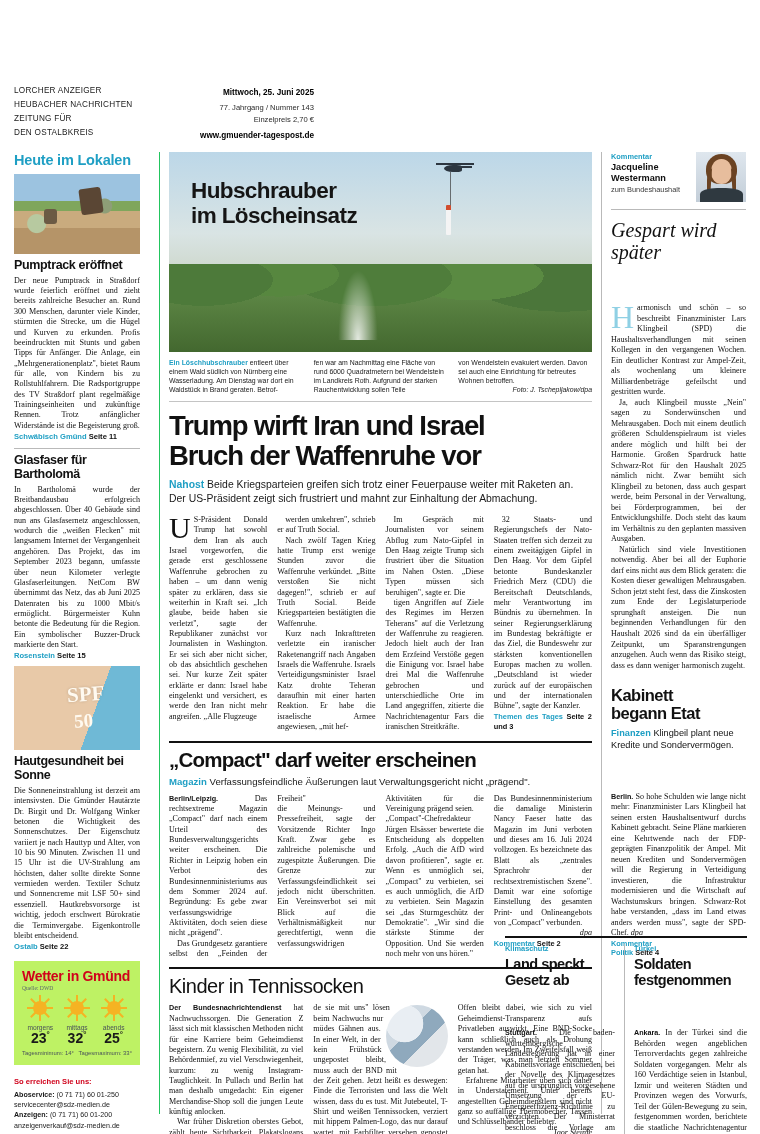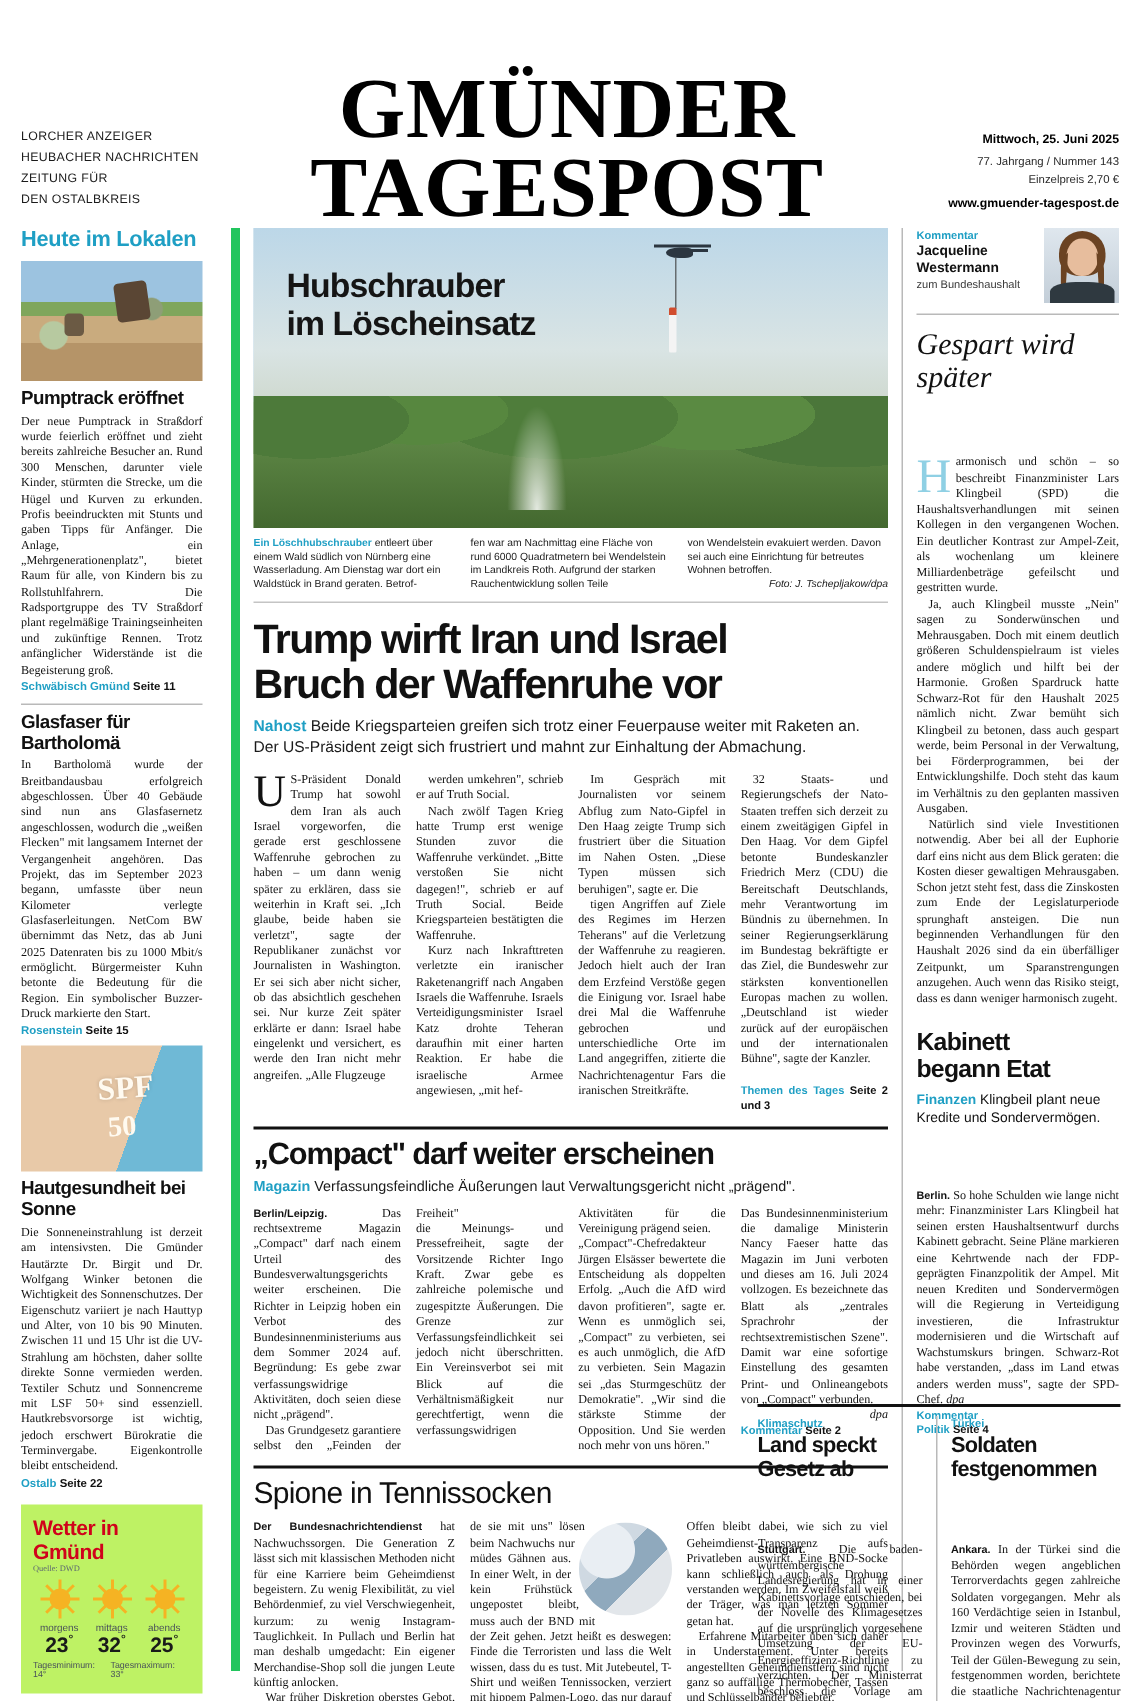--- a/index.html
+++ b/index.html
@@ -27,21 +27,21 @@
   }
   .mast-right {
     width: 152px; text-align: right; padding-bottom: 10px;
     font-size: 7.6px; line-height: 1.62; color: #2a2a2a;
   }
   .mast-right .d1 { font-weight: 700; font-size: 8.2px; color: #000; margin-bottom: 3px; }
   .mast-right .d4 { font-weight: 700; font-size: 8.2px; color: #000; margin-top: 2px; }
 
   
   .grid { display: flex; gap: 0; height: 962px; }
-  .col-left { width: 146px; padding-right: 19px; border-right: 6px solid #22c55e; }
+  .col-left { width: 146px; padding-right: 19px; border-right: 1px solid #22c55e; }
   .col-mid { width: 441px; padding: 0 9px; }
   .col-right { width: 145px; padding-left: 9px; border-left: 1px solid #b9b9b9; }
 
   
   .body-serif {
     font-family: "Liberation Serif", serif;
     font-size: 8.1px; line-height: 1.28; text-align: justify;
     hyphens: auto; color: #111;
   }
   .body-serif p { text-indent: 8px; }
@@ -207,24 +207,20 @@
 <body>
 
 <div class="page">
 
   <div class="masthead">
     <div class="mast-left">
       <div>LORCHER ANZEIGER</div>
       <div>HEUBACHER NACHRICHTEN</div>
       <div>ZEITUNG FÜR</div>
       <div>DEN OSTALBKREIS</div>
-    </div>
-    <div class="mast-center">
-      <div class="mast-title">GMÜNDER</div>
-      <div class="mast-title l2">TAGESPOST</div>
     </div>
     <div class="mast-right">
       <div class="d1">Mittwoch, 25. Juni 2025</div>
       <div>77. Jahrgang / Nummer 143</div>
       <div>Einzelpreis 2,70 €</div>
       <div class="d4">www.gmuender-tagespost.de</div>
     </div>
   </div>
 
   <div class="grid">
@@ -348,21 +344,21 @@
       </div>
 
       <div class="cols4 body-serif">
         <p class="dropcap">US-Präsident Donald Trump hat sowohl dem Iran als auch Israel vorgeworfen, die gerade erst geschlossene Waffenruhe gebrochen zu haben – um dann wenig später zu erklären, dass sie weiterhin in Kraft sei. „Ich glaube, beide haben sie verletzt", sagte der Republikaner zunächst vor Journalisten in Washington. Er sei sich aber nicht sicher, ob das absichtlich geschehen sei. Nur kurze Zeit später erklärte er dann: Israel habe eingelenkt und versichert, es werde den Iran nicht mehr angreifen. „Alle Flugzeuge</p>
         <p>werden umkehren", schrieb er auf Truth Social.</p>
         <p>Nach zwölf Tagen Krieg hatte Trump erst wenige Stunden zuvor die Waffenruhe verkündet. „Bitte verstoßen Sie nicht dagegen!", schrieb er auf Truth Social. Beide Kriegsparteien bestätigten die Waffenruhe.</p>
         <p>Kurz nach Inkrafttreten verletzte ein iranischer Raketenangriff nach Angaben Israels die Waffenruhe. Israels Verteidigungsminister Israel Katz drohte Teheran daraufhin mit einer harten Reaktion. Er habe die israelische Armee angewiesen, „mit hef-</p>
         <p>Im Gespräch mit Journalisten vor seinem Abflug zum Nato-Gipfel in Den Haag zeigte Trump sich frustriert über die Situation im Nahen Osten. „Diese Typen müssen sich beruhigen", sagte er. Die</p>
         <p>tigen Angriffen auf Ziele des Regimes im Herzen Teherans" auf die Verletzung der Waffenruhe zu reagieren. Jedoch hielt auch der Iran dem Erzfeind Verstöße gegen die Einigung vor. Israel habe drei Mal die Waffenruhe gebrochen und unterschiedliche Orte im Land angegriffen, zitierte die Nachrichtenagentur Fars die iranischen Streitkräfte.</p>
         <p>32 Staats- und Regierungschefs der Nato-Staaten treffen sich derzeit zu einem zweitägigen Gipfel in Den Haag. Vor dem Gipfel betonte Bundeskanzler Friedrich Merz (CDU) die Bereitschaft Deutschlands, mehr Verantwortung im Bündnis zu übernehmen. In seiner Regierungserklärung im Bundestag bekräftigte er das Ziel, die Bundeswehr zur stärksten konventionellen Europas machen zu wollen. „Deutschland ist wieder zurück auf der europäischen und der internationalen Bühne", sagte der Kanzler.</p>
-        <p style="text-indent:0;margin-top:10px">
+        <p style="text-indent:0;margin-top:0">
           <span style="color:#1f9fc4;font-family:'Liberation Sans',sans-serif;font-weight:700;font-size:7.4px">Themen des Tages</span>
           <span style="font-family:'Liberation Sans',sans-serif;font-weight:700;font-size:7.4px">Seite 2 und 3</span>
         </p>
       </div>
 
       <div class="hr-thick"></div>
 
       <div class="sub-head">„Compact" darf weiter erscheinen</div>
       <div class="sub-kicker">
         <b>Magazin</b><span> Verfassungsfeindliche Äußerungen laut Verwaltungsgericht nicht „prägend".</span>
@@ -375,21 +371,21 @@
         <p style="text-indent:0">Das Bundesinnenministerium die damalige Ministerin Nancy Faeser hatte das Magazin im Juni verboten und dieses am 16. Juli 2024 vollzogen. Es bezeichnete das Blatt als „zentrales Sprachrohr der rechtsextremistischen Szene". Damit war eine sofortige Einstellung des gesamten Print- und Onlineangebots von „Compact" verbunden.</p>
         <p style="text-indent:0;text-align:right;font-style:italic">dpa</p>
         <p style="text-indent:0">
           <span style="color:#1f9fc4;font-family:'Liberation Sans',sans-serif;font-weight:700;font-size:7.4px">Kommentar</span>
           <span style="font-family:'Liberation Sans',sans-serif;font-weight:700;font-size:7.4px">Seite 2</span>
         </p>
       </div>
 
       <div class="hr-thick"></div>
 
-      <div class="sub-head-light">Spione in Tennissocken</div>
+      <div class="sub-head-light">Kinder in Tennissocken</div>
       <div style="height:5px"></div>
       <div class="cols3 body-serif">
         <p><b style="font-family:'Liberation Sans',sans-serif;font-size:7.2px">Der Bundesnachrichtendienst</b><span> hat Nachwuchssorgen. Die Generation Z lässt sich mit klassischen Methoden nicht für eine Karriere beim Geheimdienst begeistern. Zu wenig Flexibilität, zu viel Behördenmief, zu viel Verschwiegenheit, kurzum: zu wenig Instagram-Tauglichkeit. In Pullach und Berlin hat man deshalb umgedacht: Ein eigener Merchandise-Shop soll die jungen Leute künftig anlocken.</span></p>
         <p>War früher Diskretion oberstes Gebot, zählt heute Sichtbarkeit. Plakatslogans wie „Wir suchen Terroristen (m/w/d) – Fin-</p>
         <p style="text-indent:0"><span class="bnd-photo"></span><span>de sie mit uns" lösen beim Nachwuchs nur müdes Gähnen aus. In einer Welt, in der kein Frühstück ungepostet bleibt, muss auch der BND mit der Zeit gehen. Jetzt heißt es deswegen: Finde die Terroristen und lass die Welt wissen, dass du es tust. Mit Jutebeutel, T-Shirt und weißen Tennissocken, verziert mit hippem Palmen-Logo, das nur darauf wartet, mit Farbfilter versehen gepostet zu werden. Natürlich lokal produziert in Hagen und Bielefeld.</span></p>
         <p style="text-indent:0">Offen bleibt dabei, wie sich zu viel Geheimdienst-Transparenz aufs Privatleben auswirkt. Eine BND-Socke kann schließlich auch als Drohung verstanden werden. Im Zweifelsfall weiß der Träger, was man letzten Sommer getan hat.</p>
         <p>Erfahrene Mitarbeiter üben sich daher in Understatement. Unter bereits angestellten Geheimdienstlern sind nicht ganz so auffällige Thermobecher, Tassen und Schlüsselbänder beliebter.</p>
         <p style="text-indent:0;text-align:right;font-style:italic">Igor Steinle</p>
       </div>
     </div>

